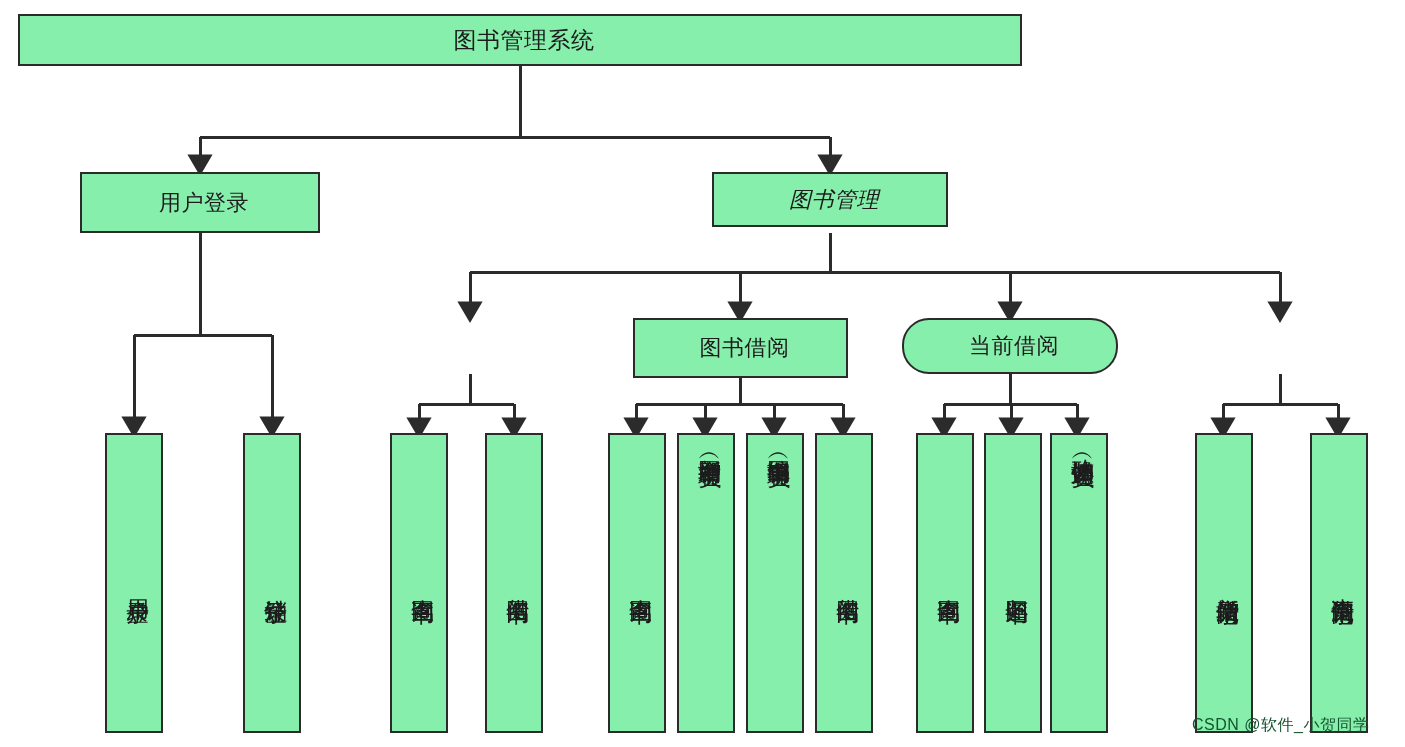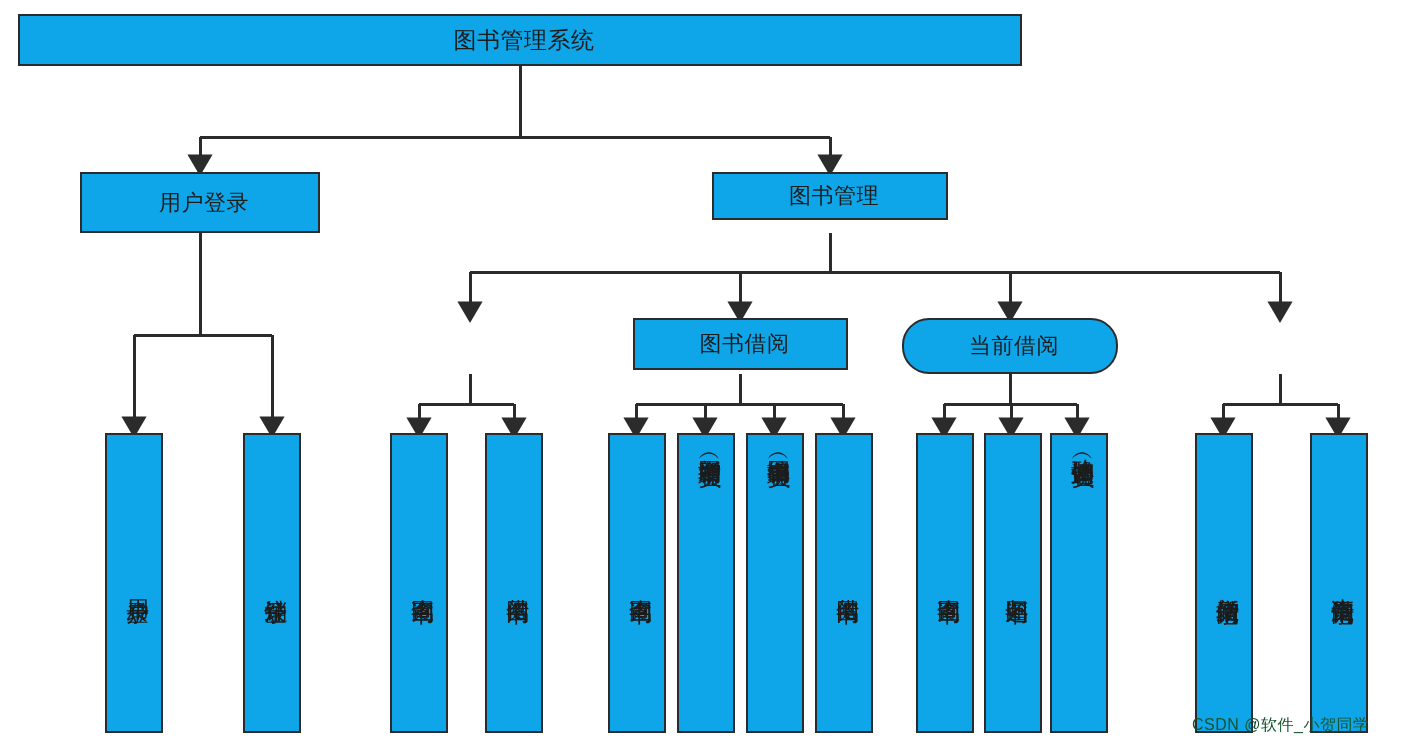--- a/index.html
+++ b/index.html
@@ -17,21 +17,21 @@
   }
   #edges{
     position:absolute;
     left:0;top:0;
     width:1405px;height:747px;
     pointer-events:none;
   }
   .node{
     position:absolute;
     box-sizing:border-box;
-    background:#0ea5e9;
+    background:#86efac;
     border:2.5px solid #2b2b2b;
     display:flex;
     align-items:center;
     justify-content:center;
     z-index:2;
     padding-left:8px;
   }
   .node .cap{
     display:block;
     text-align:center;
@@ -129,25 +129,25 @@
     </g>
   </svg>
 
   <div class="node h root" style="left:18px;top:14px;width:1004px;height:52px;">
     <span class="cap">图书管理系统</span>
   </div>
 
   <div class="node h" style="left:80px;top:172px;width:240px;height:61px;">
     <span class="cap">用户登录</span>
   </div>
-  <div class="node h" style="left:712px;top:172px;width:236px;height:48px;">
+  <div class="node h" style="left:712px;top:172px;width:236px;height:55px;font-style:italic;">
     <span class="cap">图书管理</span>
   </div>
 
-  <div class="node h" style="left:633px;top:318px;width:215px;height:52px;">
+  <div class="node h" style="left:633px;top:318px;width:215px;height:60px;">
     <span class="cap">图书借阅</span>
   </div>
   <div class="node h" style="left:902px;top:318px;width:216px;height:56px;border-radius:27px;">
     <span class="cap">当前借阅</span>
   </div>
 
   <div class="node v mid" style="left:105px;top:433px;width:58px;height:300px;">
     <span class="cap">用户登录</span>
   </div>
   <div class="node v mid" style="left:243px;top:433px;width:58px;height:300px;">

